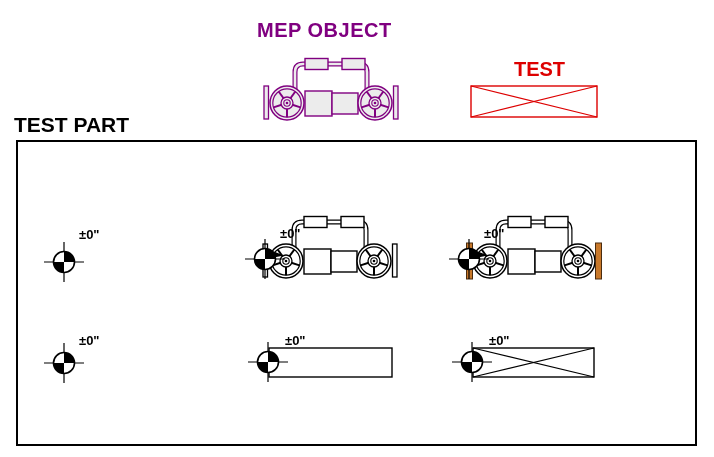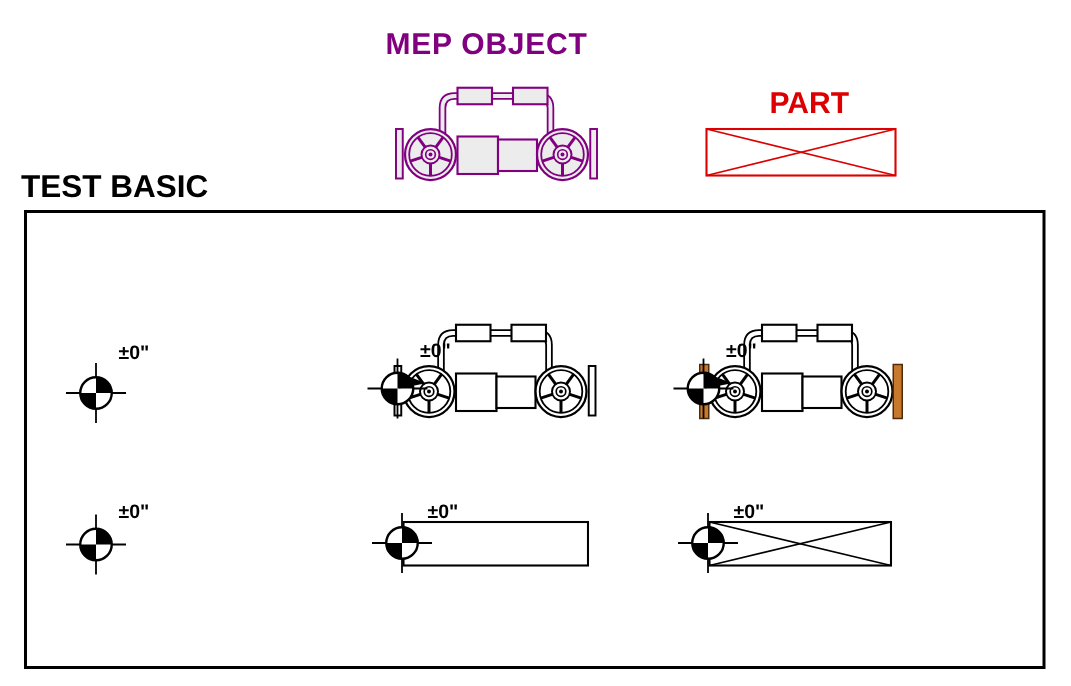--- a/index.html
+++ b/index.html
@@ -60,34 +60,34 @@
       <path d="M22,22 L22,11.5 A10.5,10.5 0 0 1 32.5,22 Z" fill="#000"></path>
       <path d="M22,22 L22,32.5 A10.5,10.5 0 0 1 11.5,22 Z" fill="#000"></path>
     </g>
   </defs>
 </svg>
 
 <div class="canvas">
 
   <div class="abs title mep-title">MEP OBJECT</div>
   <div class="abs title basic-title">
-    <div>PART</div>
+    <div>TEST</div>
   </div>
 
   <svg class="abs asm purple" style="left:263px;top:56px" width="136" height="66" viewBox="0 0 136 66">
     <use href="#valve-sym"></use>
   </svg>
 
   <svg class="abs box-sym redbox" style="left:470px;top:85px" width="128" height="33" viewBox="0 0 128 33">
     <rect x="1" y="1" width="126" height="31"></rect>
     <line x1="1" y1="1" x2="127" y2="32"></line>
     <line x1="1" y1="32" x2="127" y2="1"></line>
   </svg>
 
-  <div class="abs title testpart-title">TEST BASIC</div>
+  <div class="abs title testpart-title">TEST PART</div>
   <div class="abs bigbox"></div>
 
   <svg class="abs" style="left:42px;top:240px" width="44" height="44" viewBox="0 0 44 44">
       <use href="#spotmark"></use>
     </svg>
   <div class="abs elev" style="left:79px;top:227px">±0"</div>
 
   <svg class="abs asm blk" style="left:262px;top:214px" width="136" height="66" viewBox="0 0 136 66">
     <use href="#valve-sym"></use>
   </svg>

